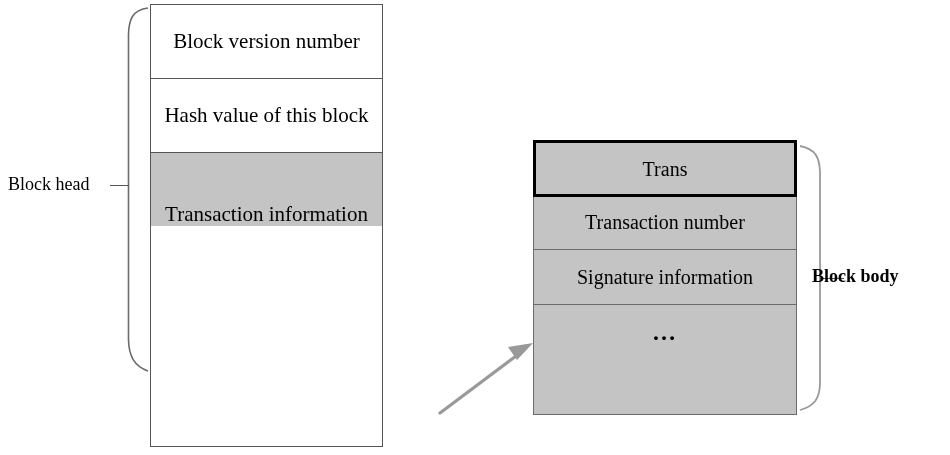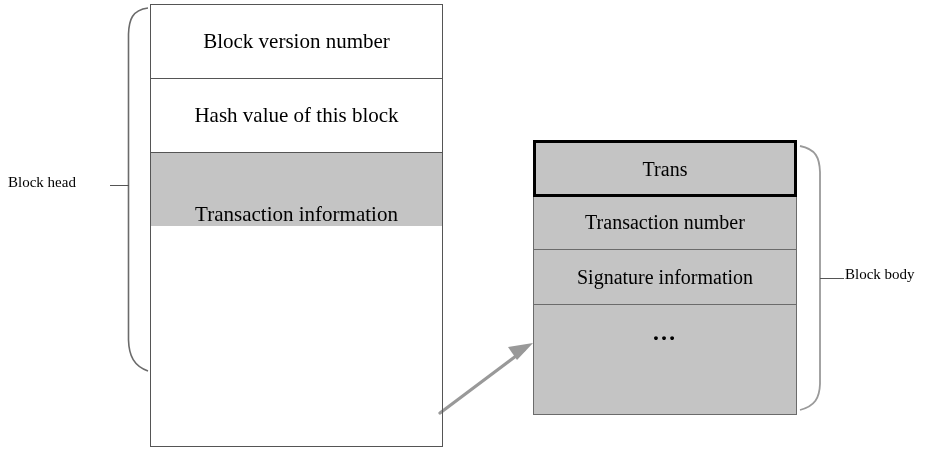--- a/index.html
+++ b/index.html
@@ -31,21 +31,21 @@
     align-items: center;
     justify-content: center;
     text-align: center;
     line-height: 1.1;
   }
 
   
   #block-head-stack {
     left: 150px;
     top: 4px;
-    width: 293px;
+    width: 233px;
     height: 443px;
     border: 1px solid #555555;
     border-top: 1px solid #555555;
   }
   #block-head-stack .row {
     width: 100%;
     height: 73.83px;
     border-bottom: 1px solid #555555;
     font-size: 21px;
     background: #ffffff;
@@ -89,30 +89,31 @@
   }
   #block-body-stack .row.ellipsis {
     font-size: 24px;
     letter-spacing: 2px;
     font-weight: bold;
   }
 
   
   .side-label {
     position: absolute;
-    font-size: 15px;
+    font-size: 18px;
     white-space: nowrap;
   }
   #block-head-label {
     left: 8px;
     top: 174px;
   }
   #block-body-label {
-    left: 845px;
+    left: 812px;
     top: 266px;
+    font-weight: bold;
   }
 
   .tick {
     position: absolute;
     background: #555555;
     height: 1px;
   }
   #block-head-tick { left: 110px; top: 185px; width: 19px; }
   #block-body-tick { left: 820px; top: 278px; width: 24px; }
 

